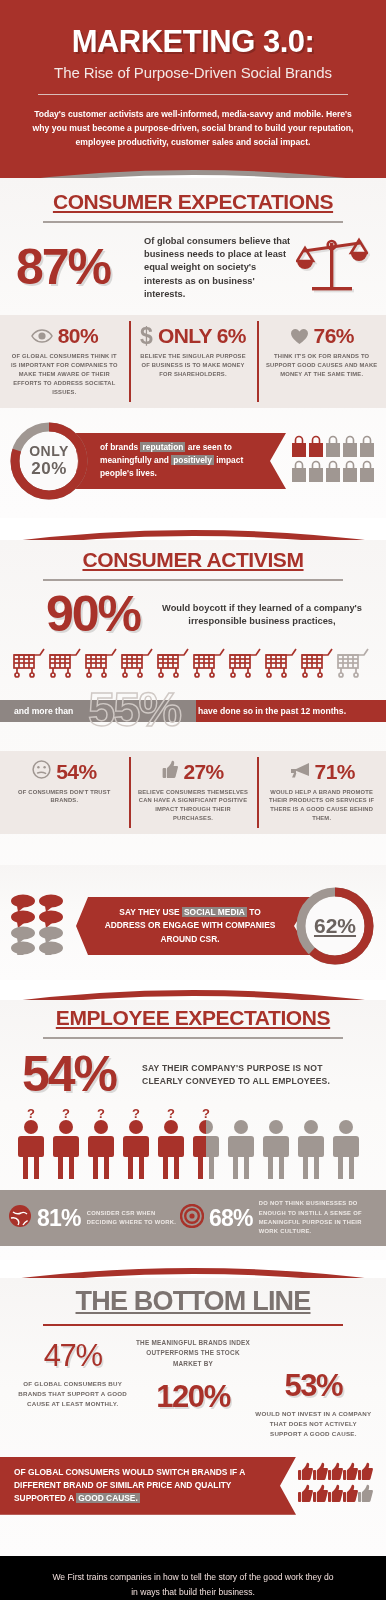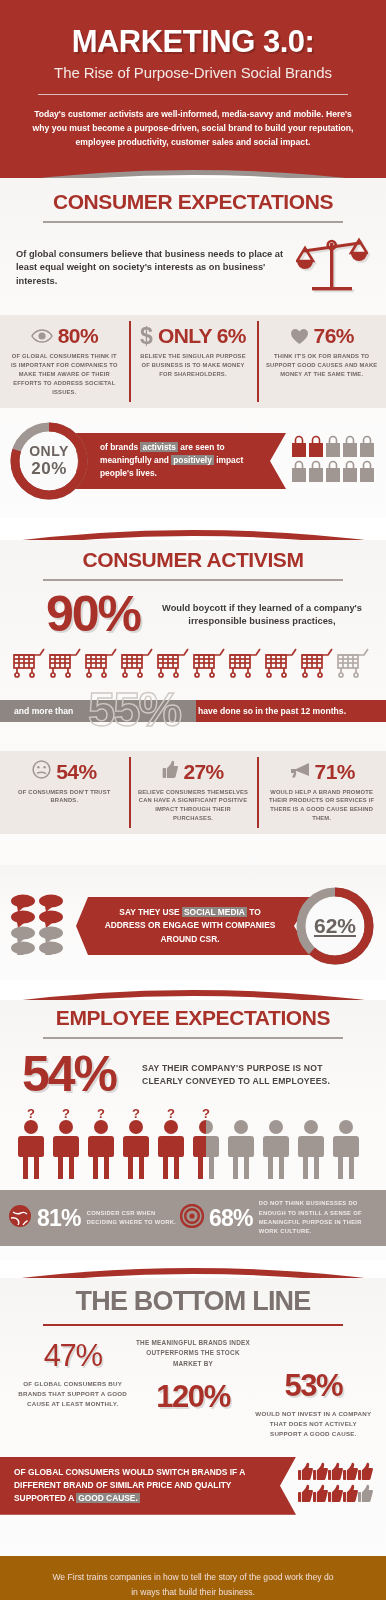--- a/index.html
+++ b/index.html
@@ -35,24 +35,24 @@
 
   
   .arc { position:absolute; left:-40px; width:466px; height:46px; overflow:hidden; }
   .arc svg { display:block; }
 
   
   .sec { position:absolute; left:0; width:386px; }
   .bg-light { background:linear-gradient(180deg,#f7f5f4 0%, #fbfaf9 40%, #fdfcfc 100%); }
   .bg-tint  { background:#efe9e6; }
   .bg-gray  { background:#a09792; }
-  .bg-red   { background:#a16207; }
+  .bg-red   { background:#000000; }
 
   .sec-title {
-    text-align:center; font-size:21px; font-weight:bold; letter-spacing:-0.4px;
+    text-align:center; font-size:21px; font-weight:bold; letter-spacing:-0.4px;text-decoration:underline;
   }
   .sec-title.red  { color:#a8322a; }
   .sec-title.gray { color:#7c7370; }
   .title-rule { width:300px; height:2px; margin:7px auto 0; }
   .title-rule.gray { background:#a8a09c; }
   .title-rule.red  { background:#a8322a; }
 
   
   .bigstat {
     font-size:50px; font-weight:bold; color:#a8322a; line-height:0.95;
@@ -129,20 +129,21 @@
     </svg>
   </div>
 
   <div class="sec bg-light" style="top:178px; height:340px;">
 
     <div style="height:12px"></div>
     <div class="sec-title red">CONSUMER EXPECTATIONS</div>
     <div class="title-rule gray"></div>
 
     <div class="row" style="padding:12px 16px 0;">
+      <div class="bigstat" style="width:128px;">87%</div>
       <div class="statcopy" style="flex:1; padding-right:4px;">Of global consumers believe that business needs to place at least equal weight on society's interests as on business' interests.</div>
       <div style="width:74px">
         <svg width="72" height="62" viewBox="0 0 72 62" class="shadowdrop">
           <rect x="34" y="8" width="3.4" height="44" fill="#a8322a"></rect>
           <rect x="16" y="52" width="40" height="3.4" fill="#a8322a"></rect>
           <circle cx="35.7" cy="10" r="4" fill="none" stroke="#a8322a" stroke-width="2.6"></circle>
           <line x1="8" y1="16" x2="64" y2="8" stroke="#a8322a" stroke-width="3"></line>
           <path d="M1,26 L17,26 L9,13 Z" fill="none" stroke="#a8322a" stroke-width="2.6"></path>
           <path d="M1,26 A8,8 0 0 0 17,26 Z" fill="#a8322a"></path>
           <path d="M55,18 L71,18 L63,5 Z" fill="none" stroke="#a8322a" stroke-width="2.6"></path>
@@ -193,21 +194,21 @@
           <circle cx="41" cy="41" r="29" fill="#fbfafa"></circle>
         </svg>
         <div class="lbl" style="font-size:14px;line-height:1.15;letter-spacing:0.5px;">
           <span>ONLY</span>
           <span style="font-size:17px;">20%</span>
         </div>
       </div>
 
       <div class="ribbon" style="flex:1;height:56px;margin-left:-14px;padding:8px 26px 8px 24px;display:flex;align-items:center;
            clip-path:polygon(0 0,100% 0,calc(100% - 16px) 50%,100% 100%,0 100%);">
-        <div class="txt">of brands <span class="hl">activists</span> are seen to meaningfully and <span class="hl">positively</span> impact people's lives.</div>
+        <div class="txt">of brands <span class="hl">reputation</span> are seen to meaningfully and <span class="hl">positively</span> impact people's lives.</div>
       </div>
 
       <div style="width:92px;flex:none;padding-left:4px;">
         <svg width="86" height="48" viewBox="0 0 86 48">
           <g>
             <g transform="translate(0,0)">
                 <path d="M2,8 h14 v14 h-14 z" fill="#a8322a"></path>
                 <path d="M5.5,8 v-3 a3.5,3.5 0 0 1 7,0 v3" fill="none" stroke="#a8322a" stroke-width="1.6"></path>
               </g>
             <g transform="translate(17,0)">

